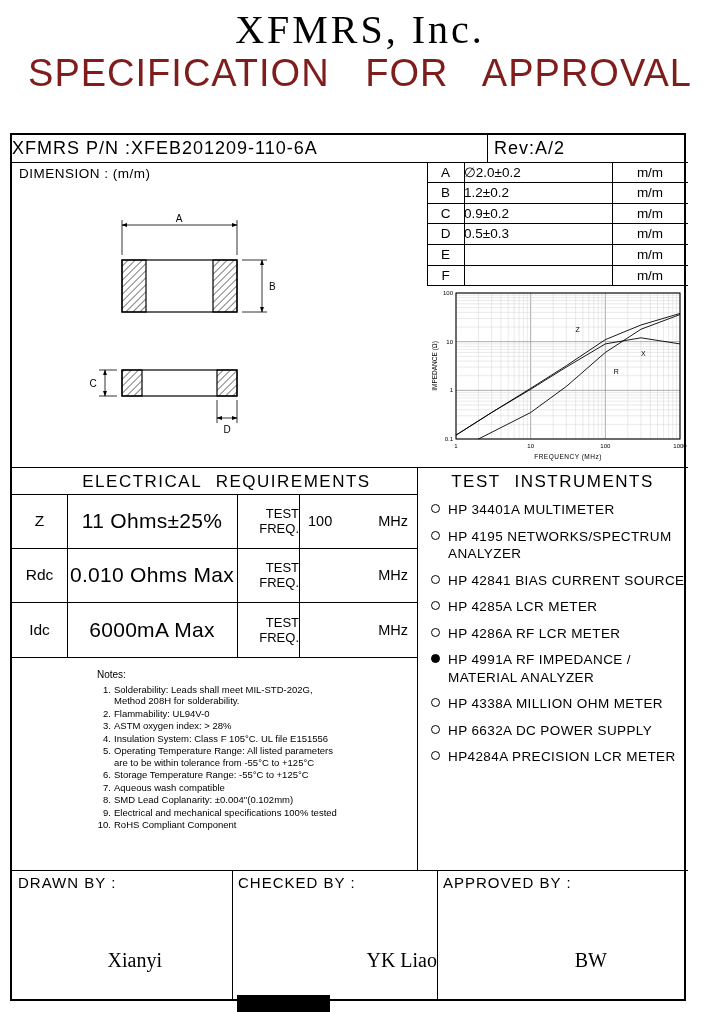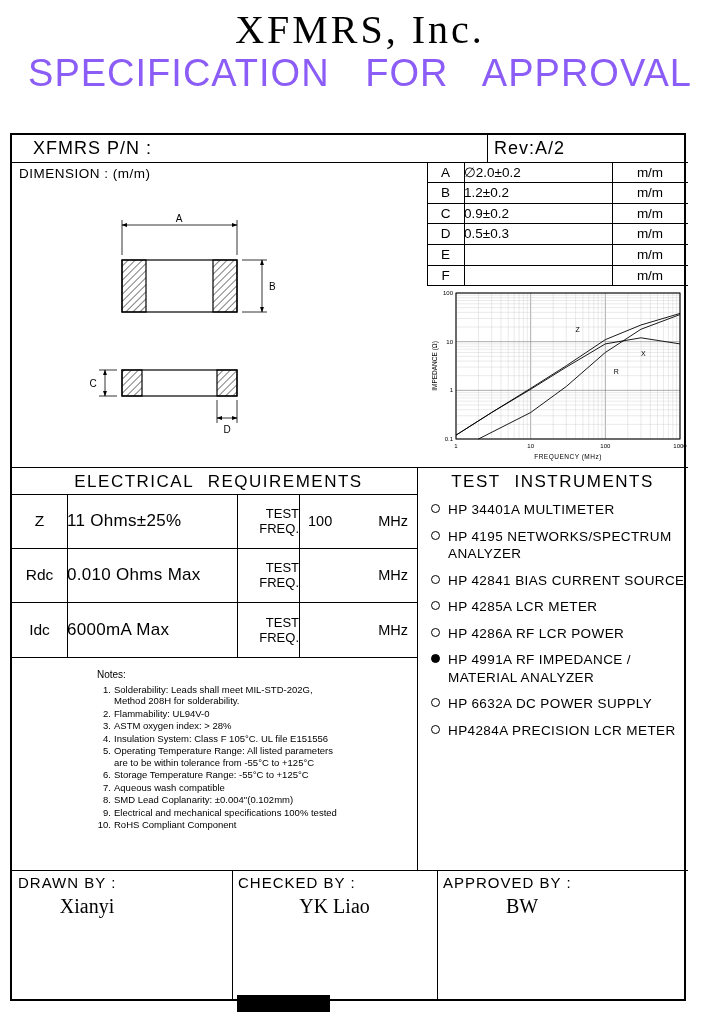--- a/index.html
+++ b/index.html
@@ -1,64 +1,65 @@
 <!DOCTYPE html>
 <html><head>
 <meta charset="utf-8">
 <style>
   *{margin:0;padding:0;box-sizing:border-box}
   html,body{width:720px;height:1012px}
   body{position:relative;background:#fff;color:#000;font-family:"Liberation Sans",sans-serif;overflow:hidden}
   #company{position:absolute;top:6px;left:0;width:720px;text-align:center;font-family:"Liberation Serif",serif;font-size:40px;letter-spacing:3px}
-  #doc-title{position:absolute;top:52px;left:0;width:720px;text-align:center;font-size:38px;color:#8b5cf6;letter-spacing:1px;word-spacing:24px}
+  #doc-title{position:absolute;top:52px;left:0;width:720px;text-align:center;font-size:38px;color:#7f1d1d;letter-spacing:1px;word-spacing:24px}
   #frame{position:absolute;left:10px;top:133px;width:676px;height:868px;border:2px solid #000}
   .hl{position:absolute;height:1px;background:#000}
   .vl{position:absolute;width:1px;background:#000}
-  #pn{position:absolute;left:21px;top:3px;font-size:18px;letter-spacing:1px;display:flex;}
+  #pn{position:absolute;left:0;top:3px;font-size:18px;letter-spacing:1px;display:flex;}
   #rev{position:absolute;left:482px;top:3px;font-size:18px;letter-spacing:1px;display:flex;}
   #dim-label{position:absolute;left:7px;top:31px;font-size:13.5px;letter-spacing:.5px}
   .dim-row{position:absolute;left:415px;width:261px;height:20px;display:flex;align-items:center;font-size:13.5px}
   .dim-key{width:37px;text-align:center}
   .dim-val{width:148px;text-align:left}
   .dim-unit{width:76px;text-align:center}
   #mech-svg{position:absolute;left:15px;top:70px}
   #chart-svg{position:absolute;left:418px;top:150px;font-family:"Liberation Sans",sans-serif}
   .sec-title{position:absolute;top:337px;font-size:17px;letter-spacing:1.5px;word-spacing:8px;text-align:center}
-  #sec-elec{left:4px;width:405px}
+  #sec-elec{left:12px;width:405px}
   #sec-inst{left:405px;width:271px}
   .el-row{position:absolute;left:0;width:405px;display:flex;align-items:center}
   .el-param{width:55px;text-align:center;font-size:15.5px}
-  .el-value{width:170px;font-size:17px;letter-spacing:.3px}
+  .el-value{width:170px;text-align:center;font-size:21px;letter-spacing:.3px}
   .el-test{width:62px;text-align:right;font-size:13px;line-height:15px}
   .el-freq{width:118px;display:flex;justify-content:space-between;padding:0 9px;font-size:14.5px}
   #inst-list{position:absolute;left:419px;top:366px;width:254px}
   .inst-item{display:flex;margin-bottom:9px}
   .bullet{flex:none;width:9px;height:9px;border:1.3px solid #000;border-radius:50%;margin:3px 8px 0 0;background:#fff}
   .bullet.filled{background:#000}
   .inst-label{font-size:13.5px;line-height:17.5px;letter-spacing:.4px;white-space:pre-line}
   #notes{position:absolute;left:85px;top:534px;width:300px;font-size:9.5px;line-height:11.5px}
   #notes-title{font-size:10px;margin-bottom:3px}
   .note-item{display:flex;margin-bottom:1px}
   .note-num{flex:none;width:17px;text-align:right;padding-right:3px}
   .note-text{white-space:pre-wrap}
   .sig-label{position:absolute;top:739px;font-size:15px;letter-spacing:1px}
-  .sig-name{position:absolute;top:760px;font-family:"Liberation Serif",serif;font-size:20px;text-align:center}
+  .sig-name{position:absolute;top:814px;font-family:"Liberation Serif",serif;font-size:20px;text-align:right}
   #footer-mark{position:absolute;left:237px;top:995px;width:93px;height:17px;background:#000}
   svg text{fill:#000}
 </style>
 </head>
 <body>
 
 <div id="company">XFMRS, Inc.</div>
 <div id="doc-title">SPECIFICATION FOR APPROVAL</div>
 
 <div id="frame">
 
   <div id="pn">
     <span>XFMRS P/N :</span>
+    <span>XFEB201209-110-6A</span>
   </div>
   <div id="rev">
     <span>Rev:</span>
     <span>A/2</span>
   </div>
 
   <div id="dim-label">DIMENSION : (m/m)</div>
 
   <div class="dim-row" style="top:27px">
     <span class="dim-key">A</span>
@@ -248,26 +249,30 @@
     <div class="inst-item">
       <span class="bullet"></span>
       <span class="inst-label">HP 42841 BIAS CURRENT SOURCE</span>
     </div>
     <div class="inst-item">
       <span class="bullet"></span>
       <span class="inst-label">HP 4285A LCR METER</span>
     </div>
     <div class="inst-item">
       <span class="bullet"></span>
-      <span class="inst-label">HP 4286A RF LCR POWER</span>
+      <span class="inst-label">HP 4286A RF LCR METER</span>
     </div>
     <div class="inst-item">
       <span class="bullet filled"></span>
       <span class="inst-label">HP 4991A RF IMPEDANCE /
 MATERIAL ANALYZER</span>
+    </div>
+    <div class="inst-item">
+      <span class="bullet"></span>
+      <span class="inst-label">HP 4338A MILLION OHM METER</span>
     </div>
     <div class="inst-item">
       <span class="bullet"></span>
       <span class="inst-label">HP 6632A DC POWER SUPPLY</span>
     </div>
     <div class="inst-item">
       <span class="bullet"></span>
       <span class="inst-label">HP4284A PRECISION LCR METER</span>
     </div>
   </div>

